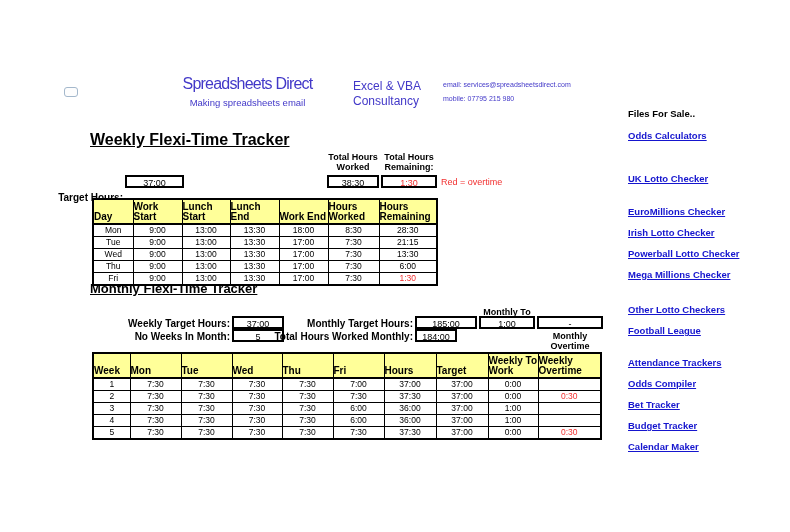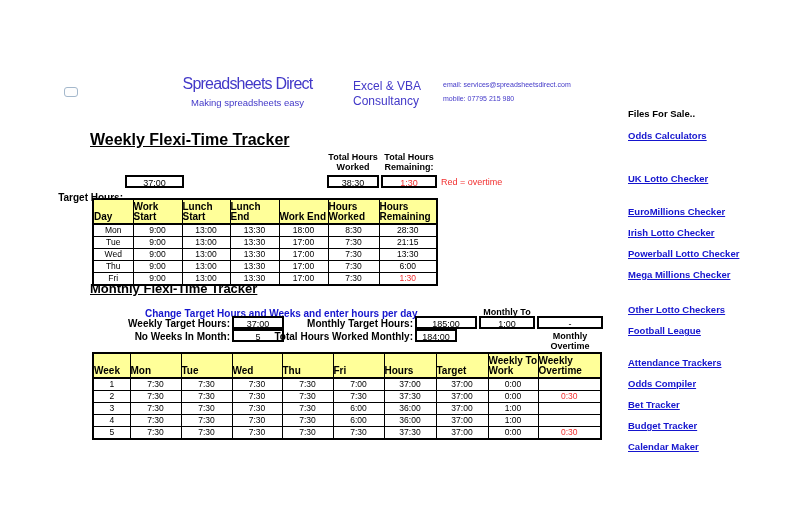--- a/index.html
+++ b/index.html
@@ -59,21 +59,21 @@
   .g1 { top:22px; } .g2 { top:65px; } .g3 { top:98px; } .g4 { top:196px; } .g5 { top:249px; }
 </style>
 </head>
 <body>
 
 <div class="page">
 
   <div class="img-placeholder"></div>
   <div class="logo-block">
     <div class="logo-title">Spreadsheets Direct</div>
-    <div class="logo-tagline">Making spreadsheets easy</div>
+    <div class="logo-tagline">Making spreadsheets email</div>
   </div>
   <div class="consultancy">
     <div>Excel &amp; VBA</div>
     <div>Consultancy</div>
   </div>
   <div class="contact">
     <div>email: services@spreadsheetsdirect.com</div>
     <div>mobile: 07795 215 980</div>
   </div>
 
@@ -156,21 +156,20 @@
           <td>13:00</td>
           <td>13:30</td>
           <td>17:00</td>
           <td>7:30</td>
           <td class="red">1:30</td>
         </tr>
       </tbody>
   </table>
 
   <div class="section-title monthly-title">Monthly Flexi-Time Tracker</div>
-  <div class="instruction">Change Target Hours and Weeks and enter hours per day</div>
 
   <div class="mini-header" style="left:479px; top:294px; width:56px;margin-top:13px;">Monthly To
 Work</div>
   <div class="mini-header" style="left:537px; top:294px; width:66px;margin-top:37px;">Monthly
 Overtime</div>
 
   <div class="inline-label" style="left:110px; top:318px; width:120px;">Weekly Target Hours:</div>
   <div class="vbox" style="left:232px; top:316px; width:52px;">37:00</div>
   <div class="inline-label" style="left:110px; top:331px; width:120px;">No Weeks In Month:</div>
   <div class="vbox" style="left:232px; top:329px; width:52px;">5</div>

